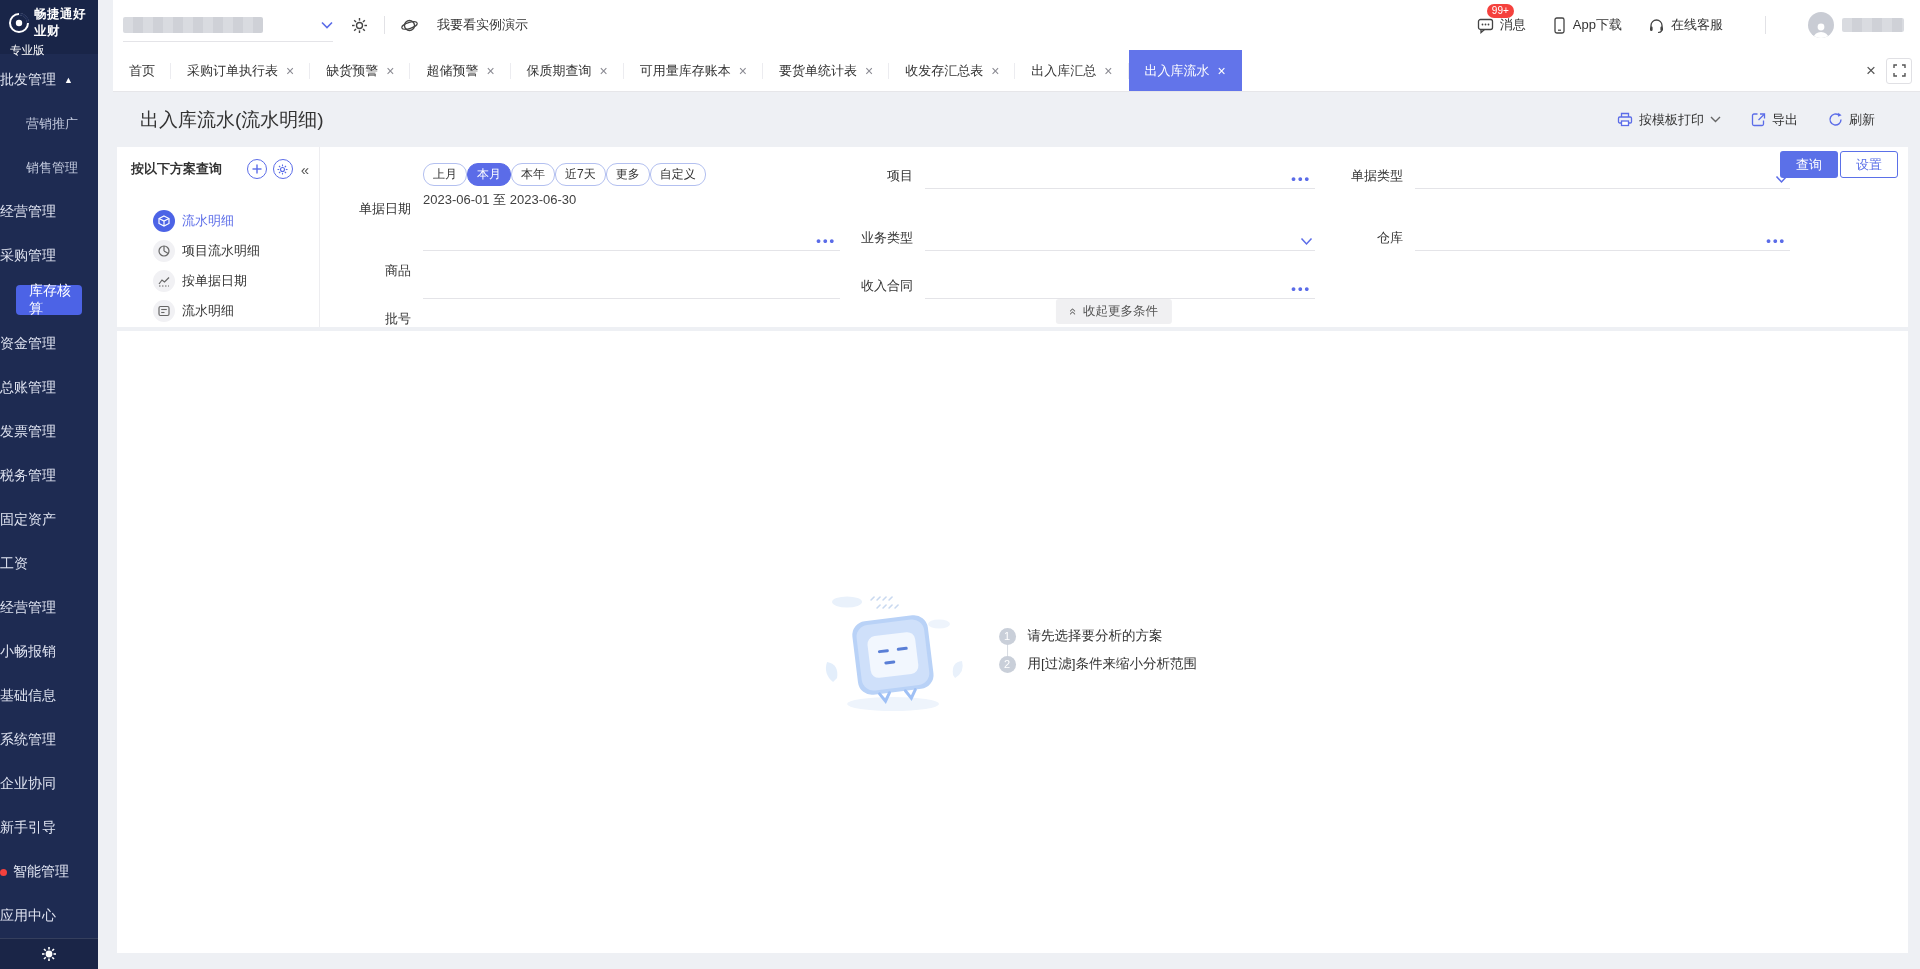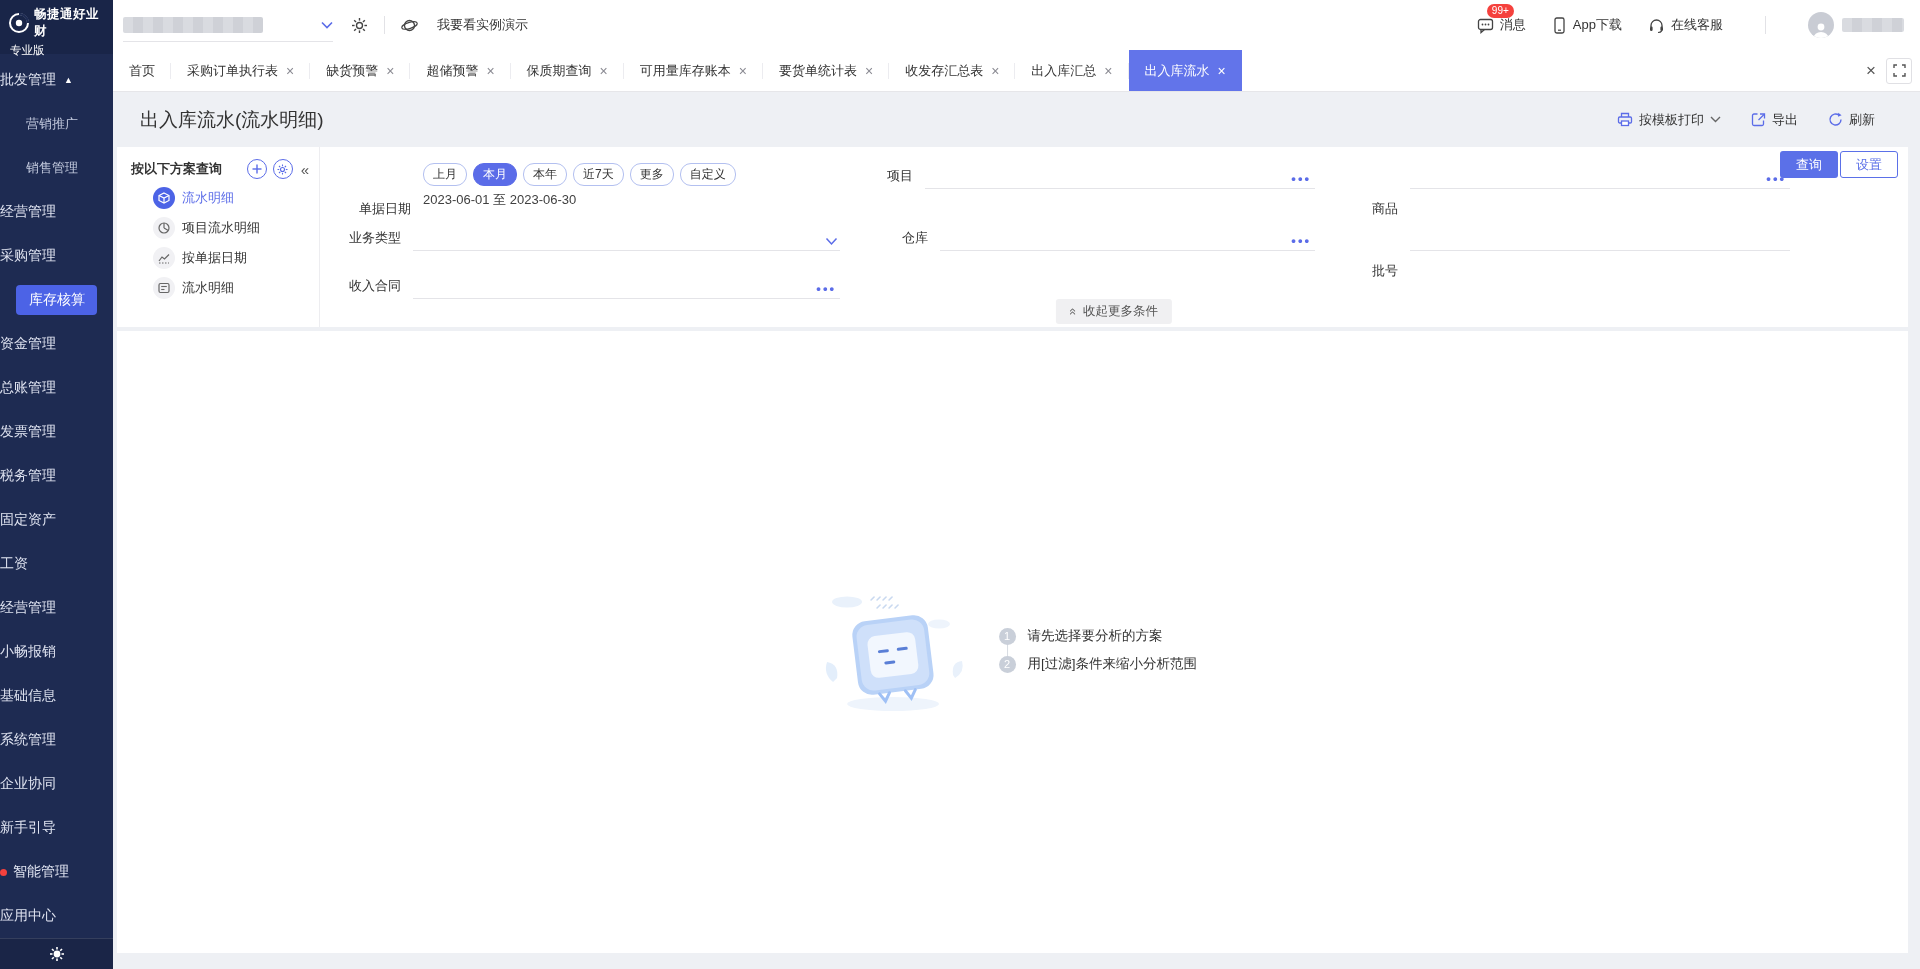--- a/index.html
+++ b/index.html
@@ -4,21 +4,21 @@
 <style>
   * { margin:0; padding:0; box-sizing:border-box; }
   html,body { width:1920px; height:969px; }
   body {
     font-family:"Liberation Sans","DejaVu Sans",sans-serif;
     background:#eef0f4; overflow:hidden; position:relative; color:#333;
   }
   svg { display:block; }
 
   
-  .sidebar { position:absolute; left:0; top:0; width:113px; height:969px;
+  .sidebar { position:absolute; left:0; top:0; width:98px; height:969px;
     background:#1e2b52; z-index:30; display:flex; flex-direction:column; }
   .logo-block { height:54px; padding:6px 4px 0 8px; background:#192548; }
   .logo-row { display:flex; align-items:center; gap:4px; }
   .brand-title { color:#fff; font-size:12.5px; font-weight:bold; letter-spacing:.5px; }
   .brand-sub { color:#fff; font-size:11.5px; margin-top:3px; padding-left:2px; }
   .nav { flex:1; padding-top:4px; }
   .nav-item { height:44px; display:flex; align-items:center; 
     color:#dfe3f0; font-size:14px; cursor:pointer; }
   .nav-item.sub { padding-left:26px; font-size:13px; color:#c3cad d; color:#c3cade; }
   .nav-item.active { background:#4c63e6; border-radius:4px; margin:7px 16px 7px 16px;
@@ -76,21 +76,21 @@
   .panels { position:absolute; top:55px; left:4px; right:12px; height:180px; display:flex; }
   
   .query-panel { width:203px; background:#fff; border-right:1px solid #ededf0;
     padding:12px 10px 0 14px; }
   .qp-head { display:flex; align-items:center; }
   .qp-title { font-size:13px; font-weight:bold; color:#333; }
   .qp-icons { margin-left:auto; display:flex; align-items:center; gap:6px; }
   .circle-btn { width:20px; height:20px; border:1px solid #5b6ce8; border-radius:50%;
     display:flex; align-items:center; justify-content:center; color:#5b6ce8; cursor:pointer; background:#fff; }
   .qp-collapse { font-size:15px; color:#555; cursor:pointer; margin-left:2px; }
-  .qp-items { margin-top:4px; padding-left:22px; }
+  .qp-items { margin-top:27px; padding-left:22px; }
   .qp-item { display:flex; align-items:center; gap:7px; height:30px; cursor:pointer; }
   .qp-ic { width:22px; height:22px; border-radius:50%; background:#f1f1f4;
     display:flex; align-items:center; justify-content:center; color:#666; flex:0 0 auto; }
   .qp-item.active .qp-ic { background:#4c63e6; color:#fff; }
   .qp-item span.qp-label { font-size:13px; color:#333; }
   .qp-item.active span.qp-label { color:#5b6ce8; }
 
   
   .filter-panel { flex:1; background:#fff; position:relative; padding:12px 0 0 8px; }
   .f-grid { display:grid; grid-template-columns:512px 475px 475px; grid-template-rows:62px 48px 48px; }
@@ -98,21 +98,21 @@
   .f-label { font-size:13px; color:#333; text-align:right; padding-right:12px; line-height:26px; }
   .w95 { flex:0 0 95px;margin-top:33px; } .w85 { flex:0 0 85px; } .w100 { flex:0 0 100px; }
   .f-control { flex:1; border-bottom:1px solid #e4e4e8; height:26px; position:relative; }
   .f-control input { width:calc(100% - 30px); height:24px; border:none; outline:none;
     background:transparent; font-size:13px; color:#333; }
   .ellipsis-ic { position:absolute; right:4px; bottom:3px; color:#5b6ce8; font-size:13px;
     font-weight:bold; letter-spacing:2px; line-height:1; cursor:pointer; }
   .chev-ic { position:absolute; right:2px; bottom:4px; cursor:pointer; }
   .date-cell { display:flex; align-items:flex-start; padding-top:4px; }
   .date-body { flex:1; }
-  .pills { display:flex; gap:6px; align-items:center;text-align:center; }
+  .pills { display:flex; align-items:center;text-align:center; }
   .pill { border:1px solid #b3c0f0; border-radius:11px; padding:2px 9px; font-size:12px;
     color:#333; background:#fff; cursor:pointer; white-space:nowrap; }
   .pill.active { background:#5b6ce8; border-color:#5b6ce8; color:#fff; }
   .date-range { margin-top:5px; font-size:13px; color:#404040; }
   .collapse-pill { position:absolute; bottom:3px; left:50%; transform:translateX(-50%);
     background:#f0f0f2; border-radius:3px; padding:4px 14px; font-size:12.5px; color:#555;
     display:flex; align-items:center; gap:6px; cursor:pointer; }
   .dbl-up { display:inline-block; transform:rotate(90deg); font-size:13px; color:#666; line-height:1; }
   .fp-buttons { position:absolute; top:4px; right:10px; display:flex; flex-direction:row; gap:2px; }
   .btn-primary { width:58px; height:27px; background:#5b70e8; color:#fff; font-size:13px;
@@ -487,20 +487,31 @@
               <span class="pill">自定义</span>
             </div>
             <div class="date-range">2023-06-01 至 2023-06-30</div>
           </div>
         </div>
         <div class="f-cell">
           <span class="f-label w85">项目</span>
           <div class="f-control">
             <input style="">
             <span class="ellipsis-ic">•••</span>
+          </div>
+        </div>
+        <div class="f-cell">
+          <span class="f-label w100">单据类型</span>
+          <div class="f-control">
+            <input style="">
+            <span class="chev-ic">
+                <svg width="13" height="9" viewBox="0 0 13 9">
+                  <polyline points="1.5,1.5 6.5,7 11.5,1.5" fill="none" stroke="#5b6ce8" stroke-width="1.5"></polyline>
+                </svg>
+              </span>
           </div>
         </div>
 
         <div class="f-cell">
           <span class="f-label w95">商品</span>
           <div class="f-control">
             <input style="">
             <span class="ellipsis-ic">•••</span>
           </div>
         </div>

